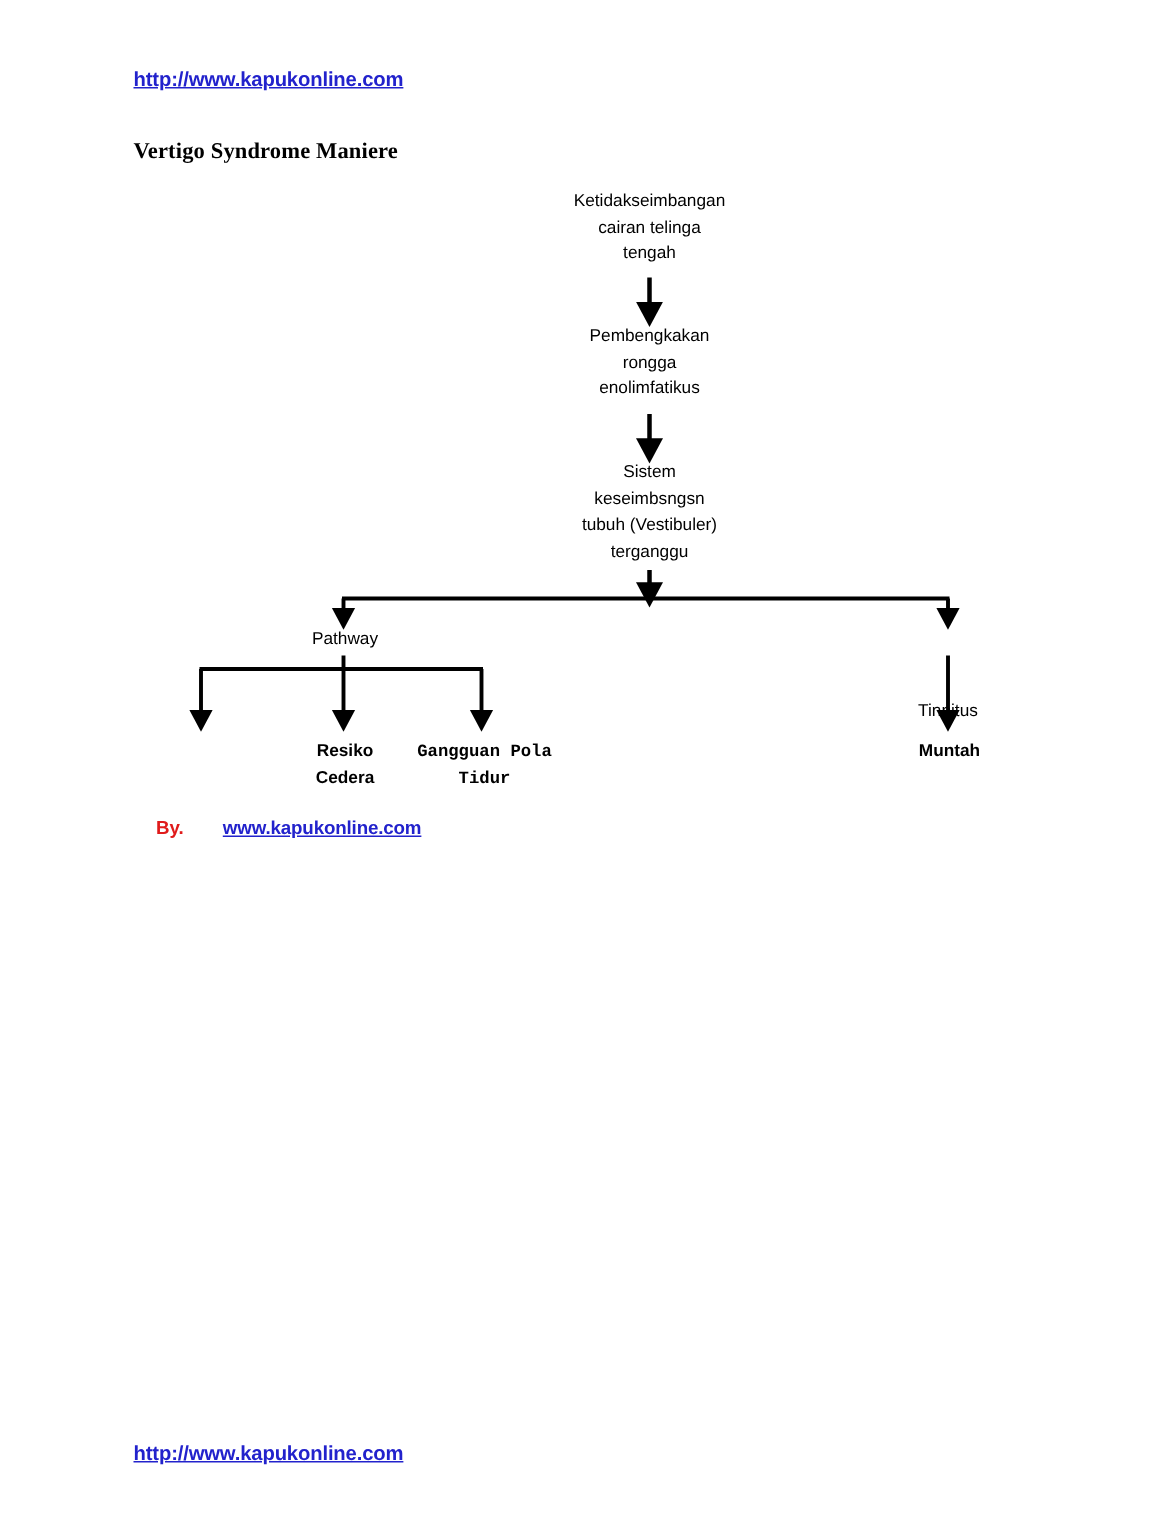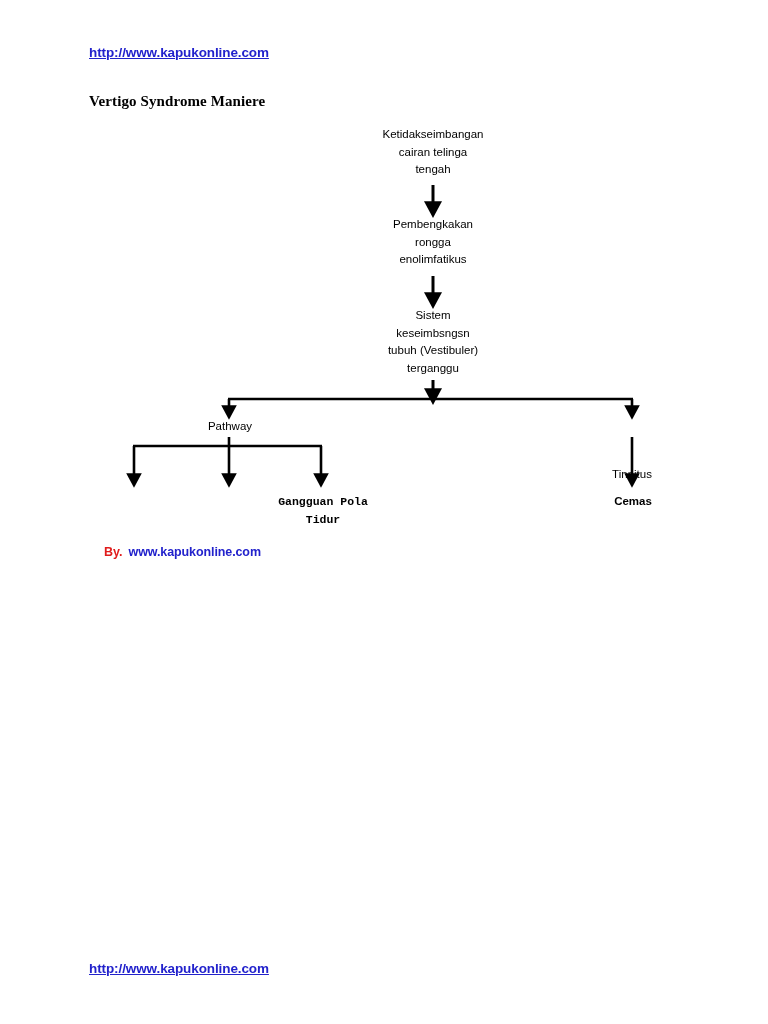--- a/index.html
+++ b/index.html
@@ -140,21 +140,22 @@
     font-size: 12.5px;
     font-weight: bold;
     white-space: nowrap;
   }
   .byline .by-label {
     color: #e01b1b;
     margin-left: 15px;
   }
   .byline .by-link {
     color: #2222cc;
-    margin-left: 6px;
+    text-decoration: underline;
+    margin-left: 26px;
     letter-spacing: -0.1px;
   }
 
   
   .footer-link {
     position: absolute;
     left: 89px;
     top: 961px;
     font-family: "Liberation Sans", sans-serif;
     font-size: 13.5px;
@@ -216,25 +217,27 @@
     <div class="node node-system">Sistem
 keseimbsngsn
 tubuh (Vestibuler)
 terganggu</div>
 
     <div class="node node-vertigo">Pathway</div>
 
     <div class="node node-tinnitus">Tinnitus</div>
 
 
+    <div class="node node-strong node-injury">Resiko
+Cedera</div>
 
     <div class="node node-strong node-sleep">Gangguan Pola
 Tidur</div>
 
-    <div class="node node-strong node-anxiety">Cemas</div>
+    <div class="node node-strong node-anxiety">Muntah</div>
   </div>
 
   <div class="byline">
     <span class="by-label">By.</span><a class="by-link">www.kapukonline.com</a>
   </div>
 
   <a class="footer-link">http://www.kapukonline.com</a>
 
 </div>
 

